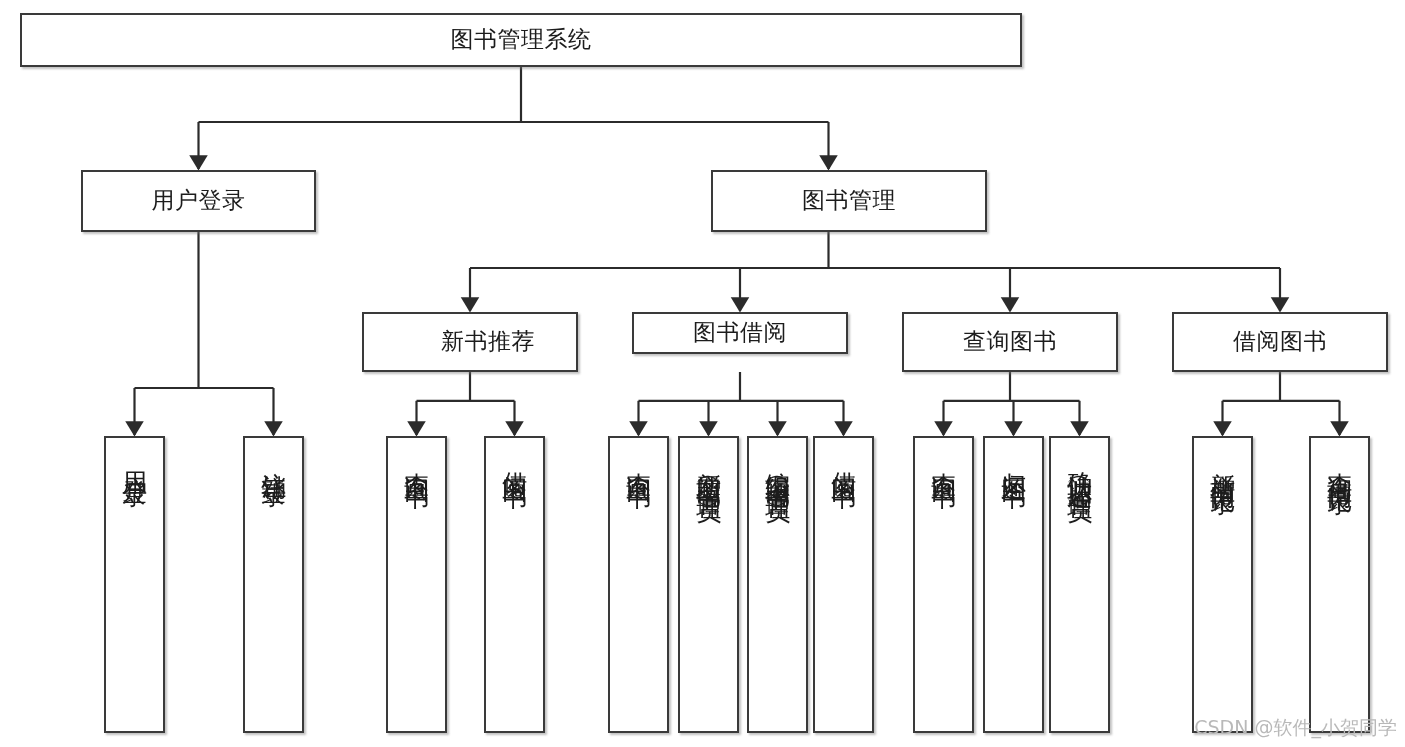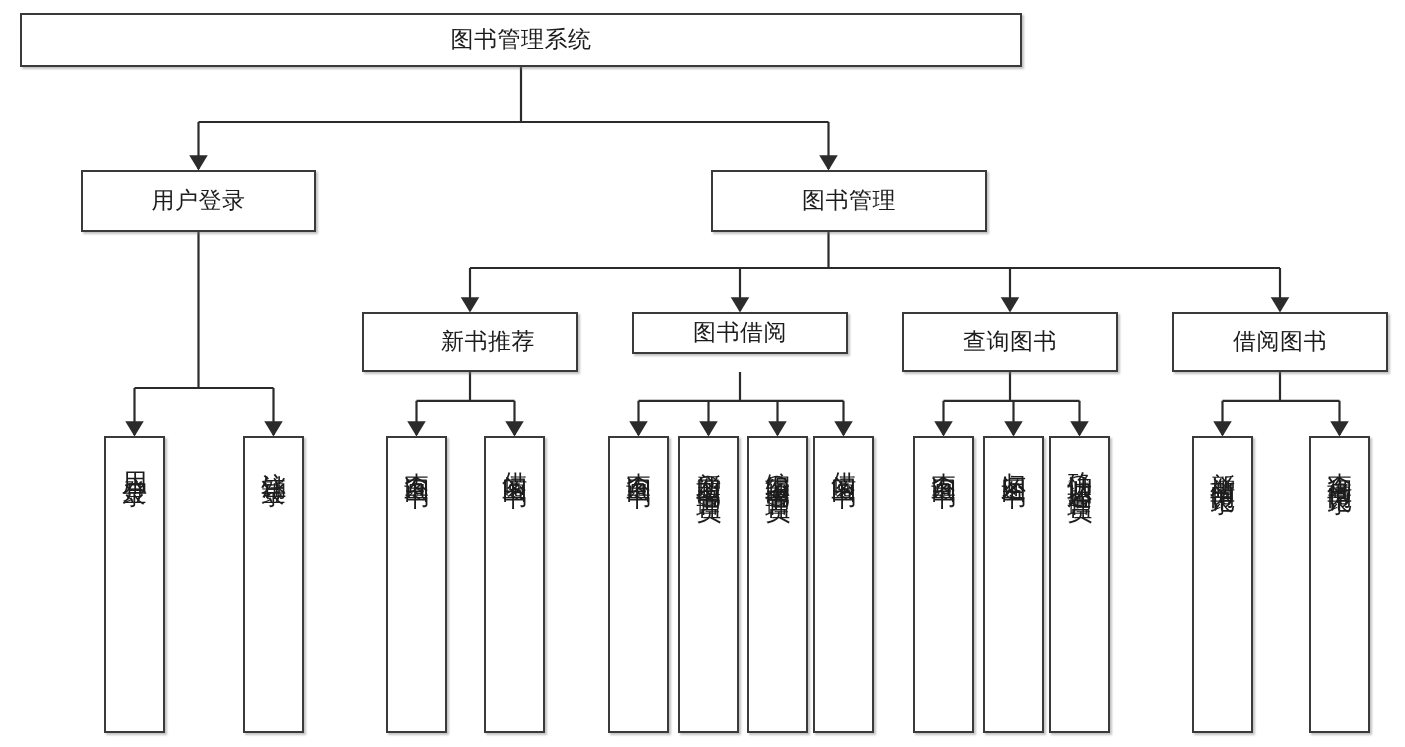--- a/index.html
+++ b/index.html
@@ -168,13 +168,14 @@
         <span class="label">确认归还（管理员）</span>
       </div>
       <div class="node leaf" style="left: 1192px; top: 436px; width: 61px; height: 297px;">
         <span class="label">新增借阅记录</span>
       </div>
       <div class="node leaf" style="left: 1309px; top: 436px; width: 61px; height: 297px;">
         <span class="label">查询借阅记录</span>
       </div>
     </div>
 
+  <div class="watermark">CSDN @软件_小贺同学</div>
 </div>
 
 </body></html>

